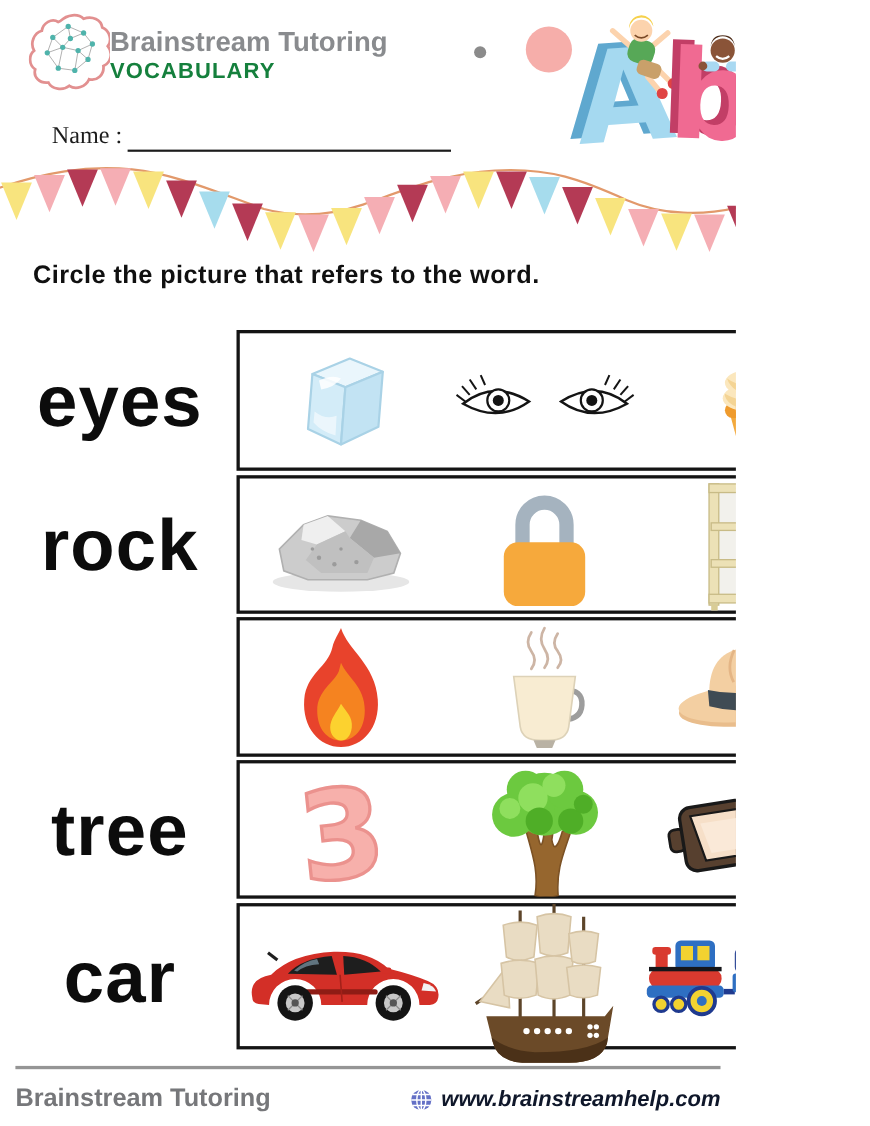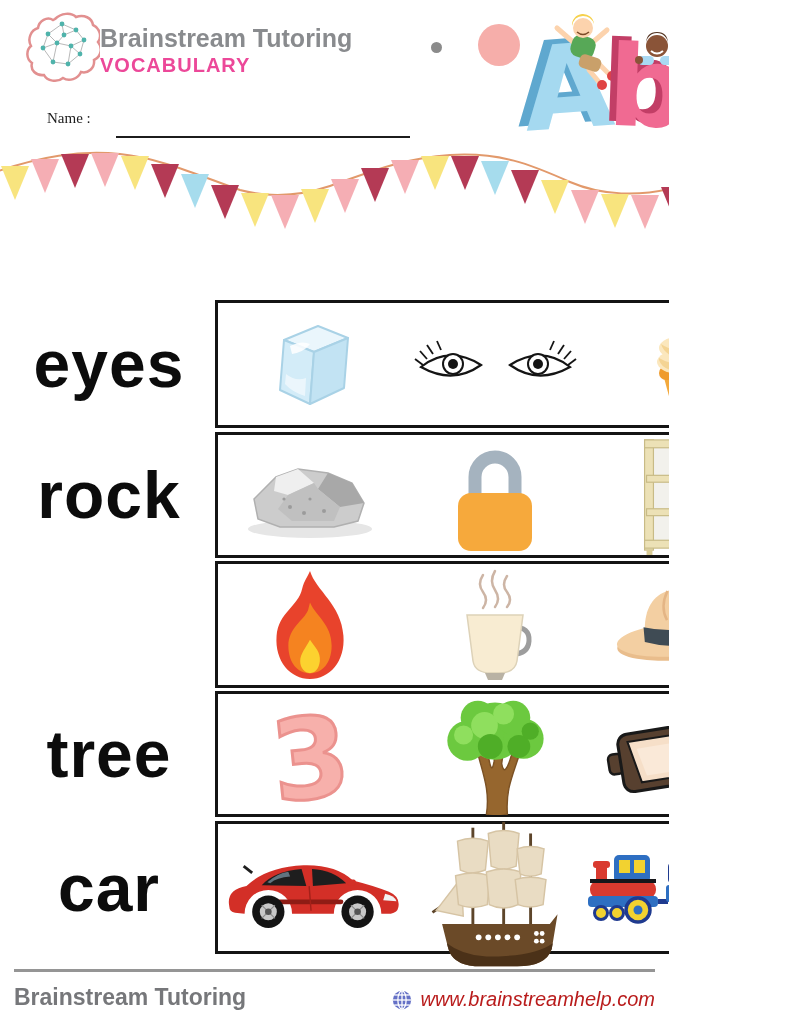--- a/index.html
+++ b/index.html
@@ -1,28 +1,28 @@
 <!DOCTYPE html>
 <html><head>
 <meta charset="utf-8">
 <style>
   html,body{margin:0;padding:0;background:#ffffff;}
   .page{position:relative;width:669px;height:1024px;background:#fff;overflow:hidden;
         font-family:"Liberation Sans",sans-serif;}
 
   
   .brand-name{position:absolute;left:100px;top:24px;font-size:25px;font-weight:700;color:#898b8e;}
-  .brand-sub{position:absolute;left:100px;top:54px;font-size:20px;font-weight:700;color:#ec4899;letter-spacing:1px;}
+  .brand-sub{position:absolute;left:100px;top:54px;font-size:20px;font-weight:700;color:#15803d;letter-spacing:1px;}
   .brain{position:absolute;left:26px;top:10px;}
   .dot-gray{position:absolute;left:431px;top:42px;width:11px;height:11px;border-radius:50%;background:#8b8b8b;}
   .dot-pink{position:absolute;left:478px;top:24px;width:42px;height:42px;border-radius:50%;background:#f6aeaa;}
   .abc{position:absolute;left:505px;top:2px;}
 
   
-  .name-label{position:absolute;left:47px;top:110px;font-family:"Liberation Serif",serif;font-size:15px;color:#1c1c1c;}
+  .name-label{position:absolute;left:47px;top:110px;font-family:"Liberation Serif",serif;font-size:22px;color:#1c1c1c;}
   .name-line{position:absolute;left:116px;top:112px;width:294px;height:24px;border-bottom:2px solid #1c1c1c;}
 
   
   .bunting{position:absolute;left:0;top:148px;}
   .fY{fill:#f8e47e}.fP{fill:#f5aeb4}.fC{fill:#b43a55}.fB{fill:#a6dced}
 
   .instruction{position:absolute;left:30px;top:236px;font-size:23px;font-weight:700;color:#101010;letter-spacing:.4px;}
 
   
   .row{position:absolute;left:0;width:791px;}
@@ -31,21 +31,21 @@
   .rowbox{position:absolute;left:215px;right:16px;top:0;bottom:0;border:3px solid #141414;background:#fff;
           display:flex;align-items:center;justify-content:space-around;}
   .cell{flex:1;display:flex;align-items:center;justify-content:center;}
   .cell svg{display:block;}
   .drop{margin-bottom:-16px;}
 
   
   .footer-line{position:absolute;left:14px;right:14px;top:969px;height:3px;background:#959595;}
   .footer-brand{position:absolute;left:14px;top:984px;font-size:23px;font-weight:700;color:#76777a;}
   .footer-web{position:absolute;right:14px;top:988px;display:flex;align-items:center;gap:7px;}
-  .footer-web span{font-size:20px;font-style:italic;font-weight:400;color:#b91c1c;}
+  .footer-web span{font-size:20px;font-style:italic;font-weight:700;color:#0f172a;}
 </style>
 </head>
 <body>
 
 <div class="page">
 
   <svg class="brain" width="74" height="76" viewBox="0 0 74 76">
     <path d="M29,9 C35,3 45,2 50,7 C58,4 66,8 67,15 C74,18 76,27 72,32 C77,38 75,47 68,50 C69,58 62,64 55,62 C52,69 43,72 37,68 C31,73 21,71 18,65 C10,66 4,60 6,53 C0,49 0,40 5,36 C1,29 5,20 12,18 C13,11 21,6 27,10 Z" fill="#ffffff" stroke="#e29090" stroke-width="2.5"></path>
     <g stroke="#b0b0b0" stroke-width="0.9">
       <line x1="22" y1="24" x2="36" y2="14"></line>
@@ -164,20 +164,21 @@
         <polygon class="fP" points="571,42 599,42 585,76"></polygon>
       <polygon class="fY" points="601,46 629,46 615,80"></polygon>
         <polygon class="fP" points="631,47 659,47 645,81"></polygon>
       <polygon class="fC" points="661,39 689,39 675,73"></polygon>
         <polygon class="fP" points="691,29 719,29 705,63"></polygon>
       <polygon class="fY" points="721,19 749,19 735,53"></polygon>
         <polygon class="fC" points="751,12 779,12 765,46"></polygon>
     </g>
   </svg>
 
+  <div class="instruction">Circle the picture that refers to the word.</div>
 
   <div class="row" style="top:300px;height:128px;">
     <div class="word">eyes</div>
     <div class="rowbox">
       <div class="cell" aria-label="ice cube">
         <svg width="100" height="104" viewBox="0 0 100 104">
           <g stroke="#a9d2e6" stroke-width="2" stroke-linejoin="round">
             <polygon points="24,28 58,14 88,26 54,40" fill="#eaf6fc"></polygon>
             <polygon points="24,28 54,40 50,92 20,78" fill="#d3ecf8"></polygon>
             <polygon points="54,40 88,26 84,76 50,92" fill="#c2e3f3"></polygon>

